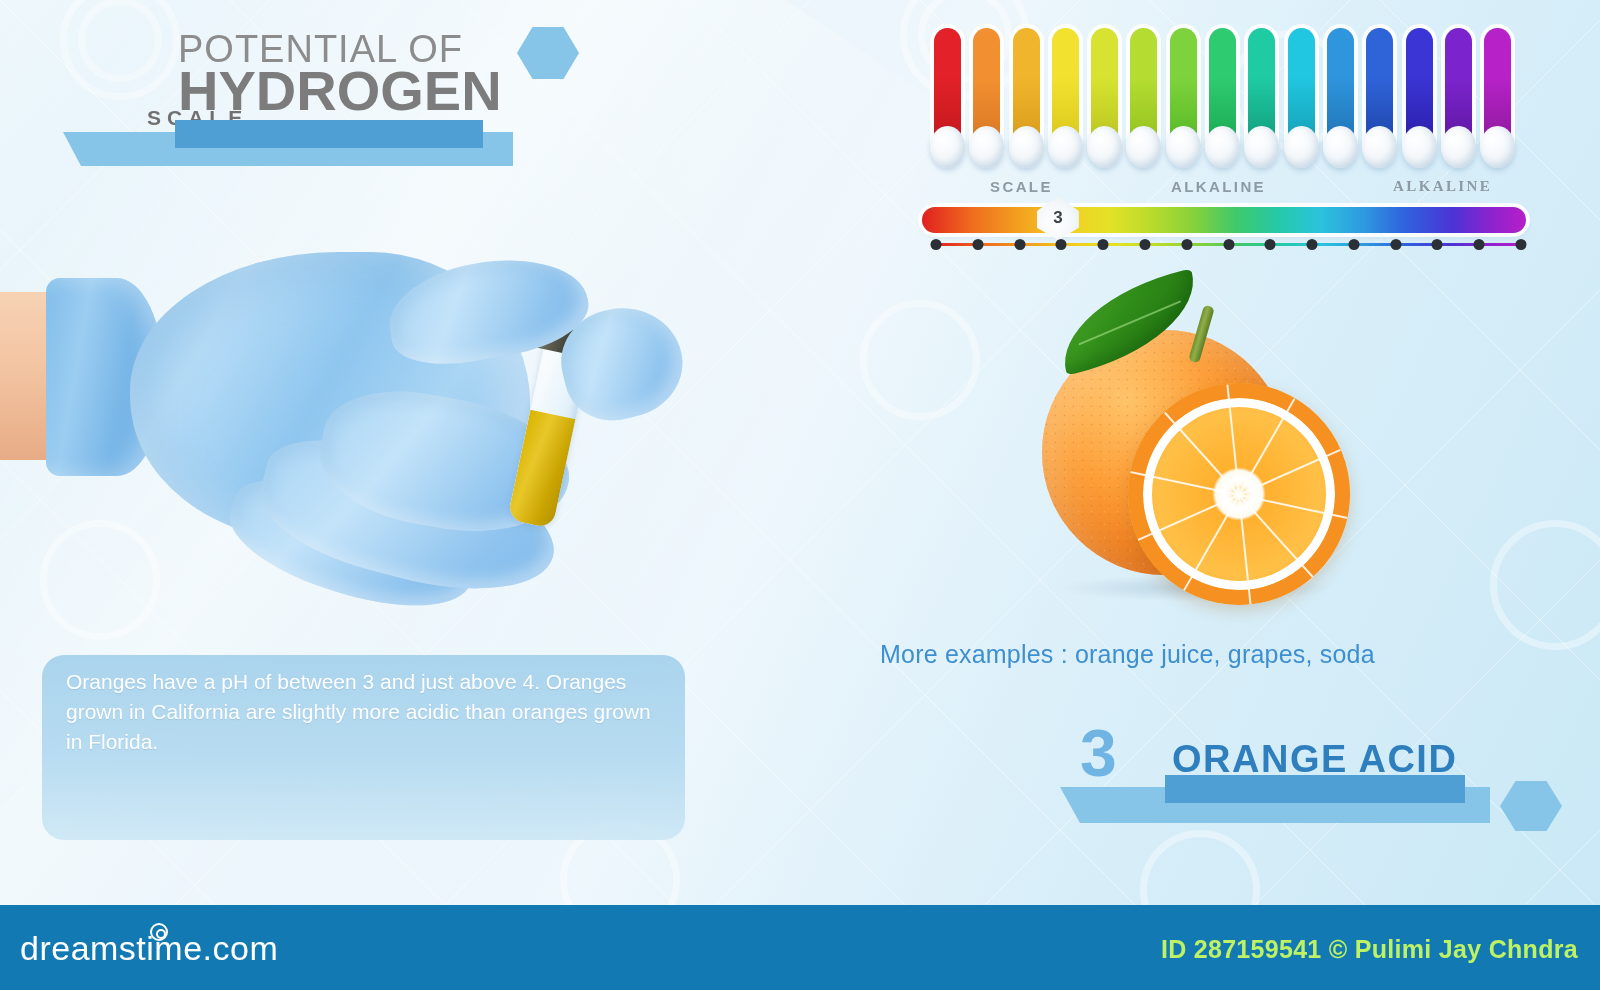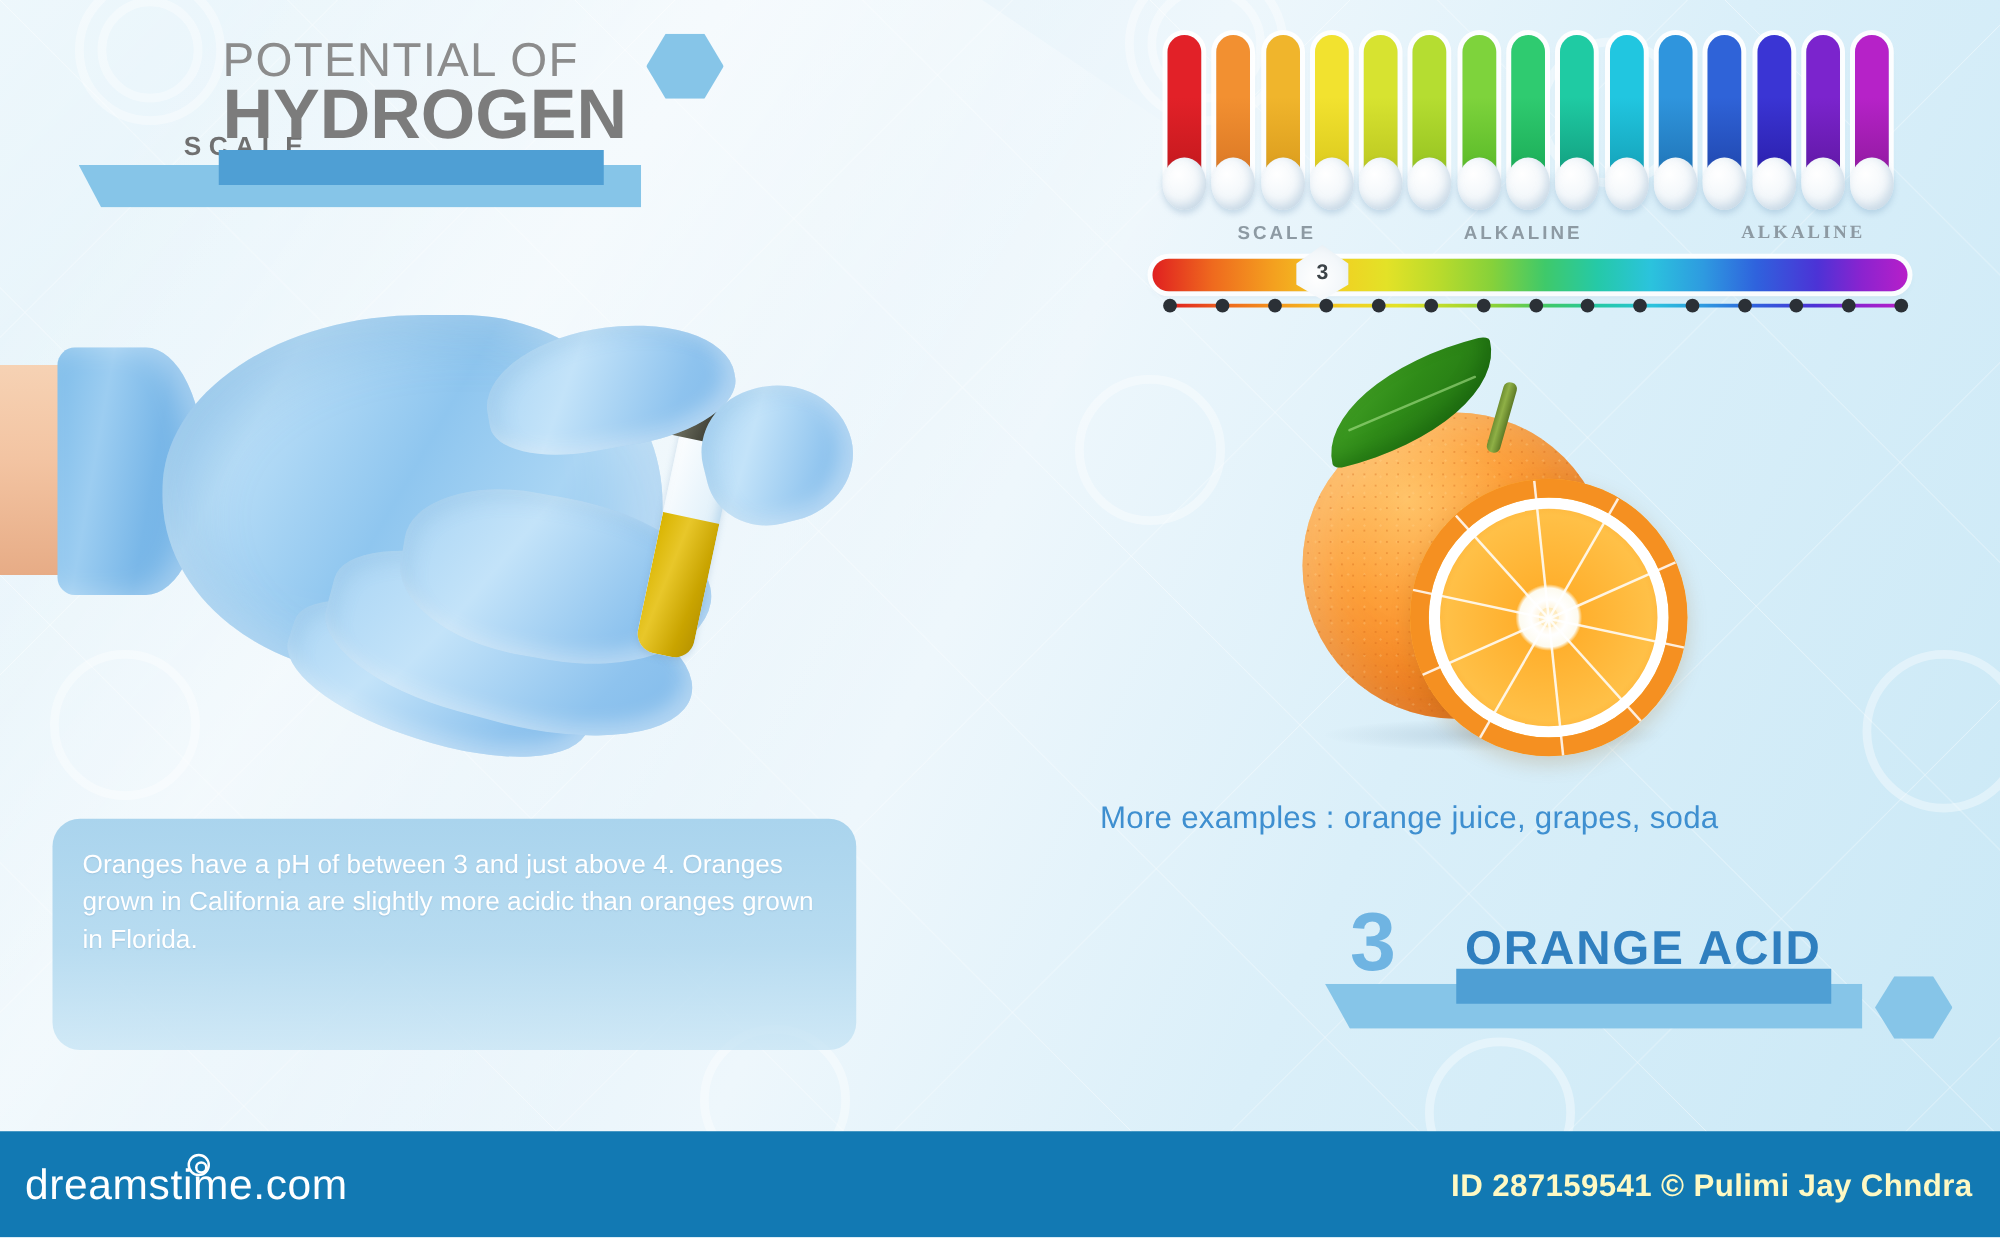--- a/index.html
+++ b/index.html
@@ -126,21 +126,21 @@
     background: linear-gradient(100deg, #4a4b3f 0%, #6a6b5c 45%, #33342b 100%);
   }
 
   
   #infobox {
     position: absolute; left: 42px; top: 655px; width: 643px; height: 185px;
     background: linear-gradient(180deg, rgba(164,209,236,.92) 0%, rgba(176,216,239,.88) 55%, rgba(196,227,244,.72) 100%);
     border-radius: 22px;
   }
   #infobox p {
-    margin: 22px 26px 0 24px;
+    margin: 12px 26px 0 24px;
     font-size: 21px; line-height: 1.43; color: #ffffff;
     text-shadow: 0 1px 1px rgba(120,160,195,.35);
   }
 
   
   #phtubes { position: absolute; left: 928px; top: 28px; width: 590px; height: 140px; display: flex; gap: 0; }
   .tubecol { position: relative; width: 39.3px; height: 140px; }
   .tubecol .bar {
     position: absolute; left: 6px; top: 0; width: 27px; height: 118px;
     border-radius: 14px 14px 2px 2px;
@@ -295,21 +295,21 @@
   .ds-spiral {
     position: absolute; left: 150px; top: 18px; width: 18px; height: 18px;
     border-radius: 50%; border: 2px solid #ffffff;
   }
   .ds-spiral:after {
     content: ""; position: absolute; left: 4px; top: 4px; width: 6px; height: 6px;
     border-radius: 50%; border: 2px solid #ffffff;
   }
   .ds-id {
     position: absolute; right: 22px; top: 30px;
-    font-size: 25px; color: #fef9c3; font-weight: bold; letter-spacing: .3px;
+    font-size: 25px; color: #bef264; font-weight: bold; letter-spacing: .3px;
   }
 </style>
 </head>
 <body>
 
 <div id="stage">
 
   <div class="bg-diag"></div>
   <div class="bg-sheen"></div>
   <div class="wm" style="left:60px;top:-20px;width:120px;height:120px;"></div>

